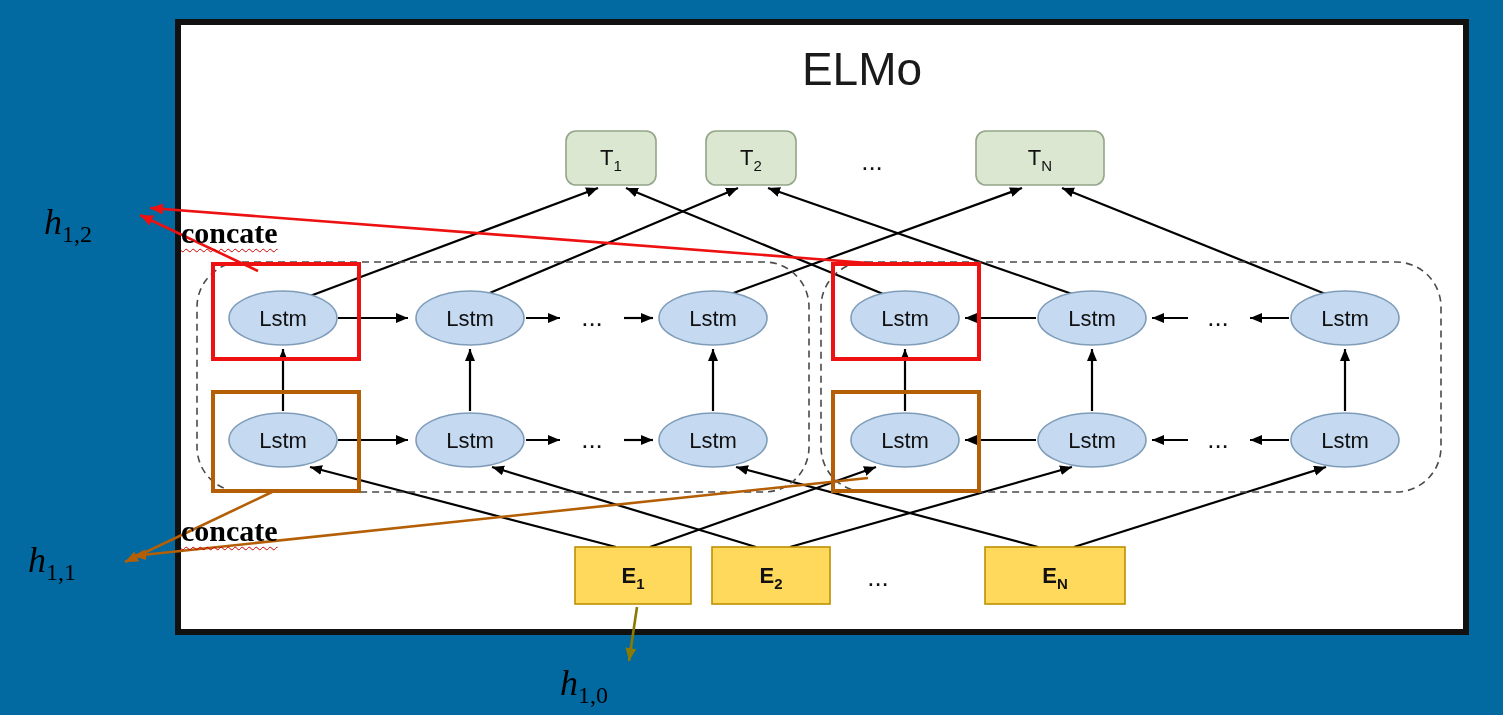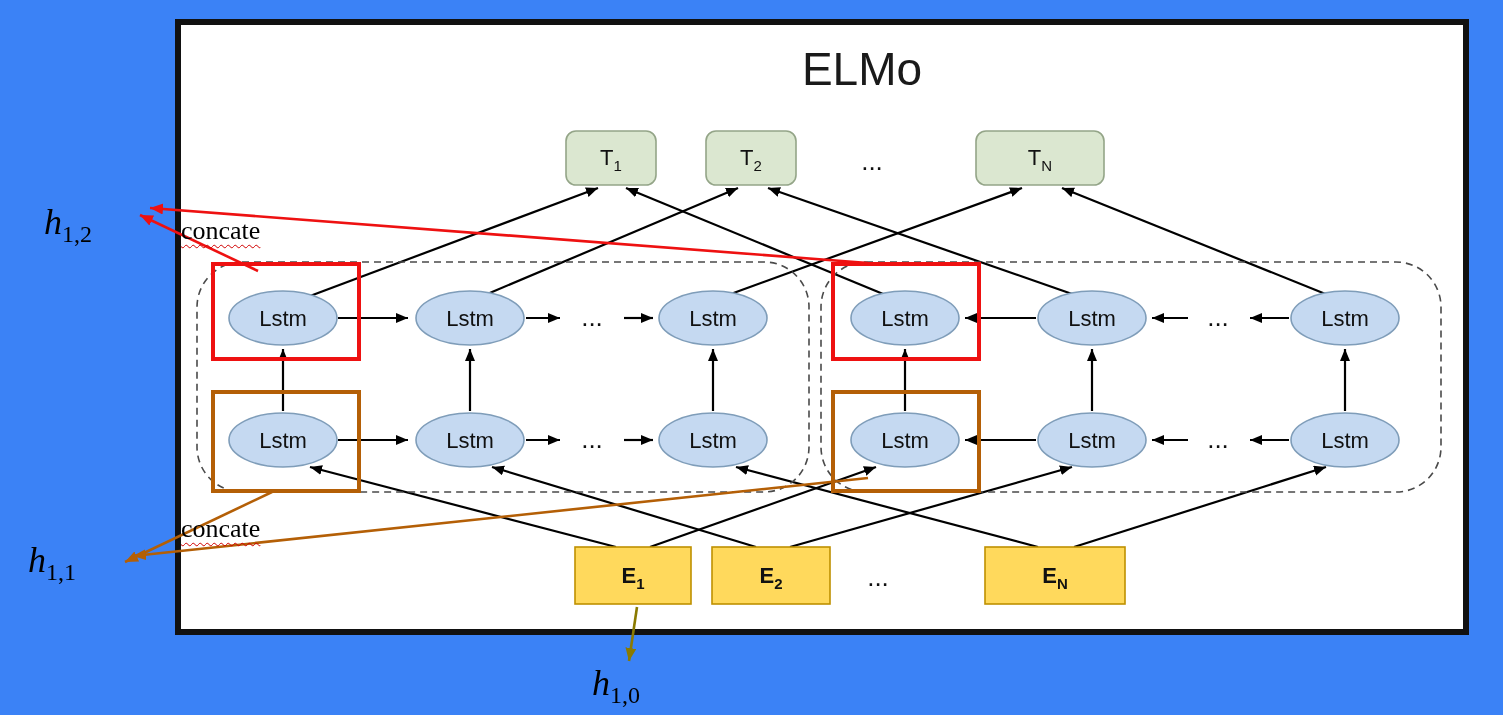--- a/index.html
+++ b/index.html
@@ -1,35 +1,35 @@
 <!DOCTYPE html>
 <html><head>
 <meta charset="utf-8">
 <style>
   * { margin:0; padding:0; box-sizing:border-box; }
   html,body { background:#ffffff; font-family:"Liberation Sans",sans-serif; }
-  .stage { position:relative; width:1503px; height:715px; background:#3b82f6; overflow:hidden; }
+  .stage { position:relative; width:1503px; height:715px; background:#0369a1; overflow:hidden; }
   .stage > svg { position:absolute; left:0; top:0; }
 
   .title-text { font-family:"Liberation Sans",sans-serif; font-size:46px; fill:#1a1a1a; }
   .node-label { font-family:"Liberation Sans",sans-serif; font-size:22px; fill:#111; }
   .emb-label  { font-family:"Liberation Sans",sans-serif; font-size:22px; font-weight:600; fill:#111; }
   .sub-t { font-size:15px; }
   .dots  { font-family:"Liberation Sans",sans-serif; font-size:26px; fill:#111; }
 
   line.black { stroke:#000; stroke-width:2.2; }
   .border-rect { fill:#fff; stroke:#111; stroke-width:6; }
   .dashed-group { fill:none; stroke:#4a4a4a; stroke-width:1.6; stroke-dasharray:7 5; }
   .hl-rect { fill:none; stroke-width:4; }
   .ann-line { fill:none; stroke-width:2.6; }
 
   .ann { position:absolute; color:#000; }
   .hlabel { font-family:"Liberation Serif",serif; font-style:italic; font-size:36px; line-height:1; }
   .hlabel sub { font-style:normal; font-size:24px; line-height:1; }
-  .concate { font-family:"Liberation Serif",serif; font-weight:normal; font-size:26px; line-height:1;
+  .concate { font-family:"Liberation Serif",serif; font-weight:bold; font-size:30px; line-height:1;
              text-decoration:underline wavy #d00000; text-decoration-thickness:1px; text-underline-offset:5px; }
 </style>
 </head>
 <body>
 
 <div class="stage">
 
 <svg width="1503" height="715" viewBox="0 0 1503 715">
   <defs>
     <marker id="mb" markerWidth="14" markerHeight="12" refX="12" refY="5" orient="auto" markerUnits="userSpaceOnUse">
@@ -145,15 +145,15 @@
   <line class="ann-line" x1="868" y1="263" x2="150" y2="208" marker-end="url(#mr)" stroke="#ee1111"></line>
   <line class="ann-line" x1="272" y1="492" x2="125" y2="562" marker-end="url(#mo)" stroke="#b45f06"></line>
   <line class="ann-line" x1="868" y1="478" x2="133" y2="556" marker-end="url(#mo)" stroke="#b45f06"></line>
   <line class="ann-line" x1="637" y1="607" x2="629" y2="661" marker-end="url(#my)" stroke="#8a7a00"></line>
 </svg>
 
   <div class="ann hlabel" style="left:44px; top:204px;"><span>h</span><sub>1,2</sub></div>
   <div class="ann concate" style="left:181px; top:218px;">concate</div>
   <div class="ann hlabel" style="left:28px; top:542px;"><span>h</span><sub>1,1</sub></div>
   <div class="ann concate" style="left:181px; top:516px;">concate</div>
-  <div class="ann hlabel" style="left:592px; top:665px;"><span>h</span><sub>1,0</sub></div>
+  <div class="ann hlabel" style="left:560px; top:665px;"><span>h</span><sub>1,0</sub></div>
 
 </div>
 
 </body></html>

